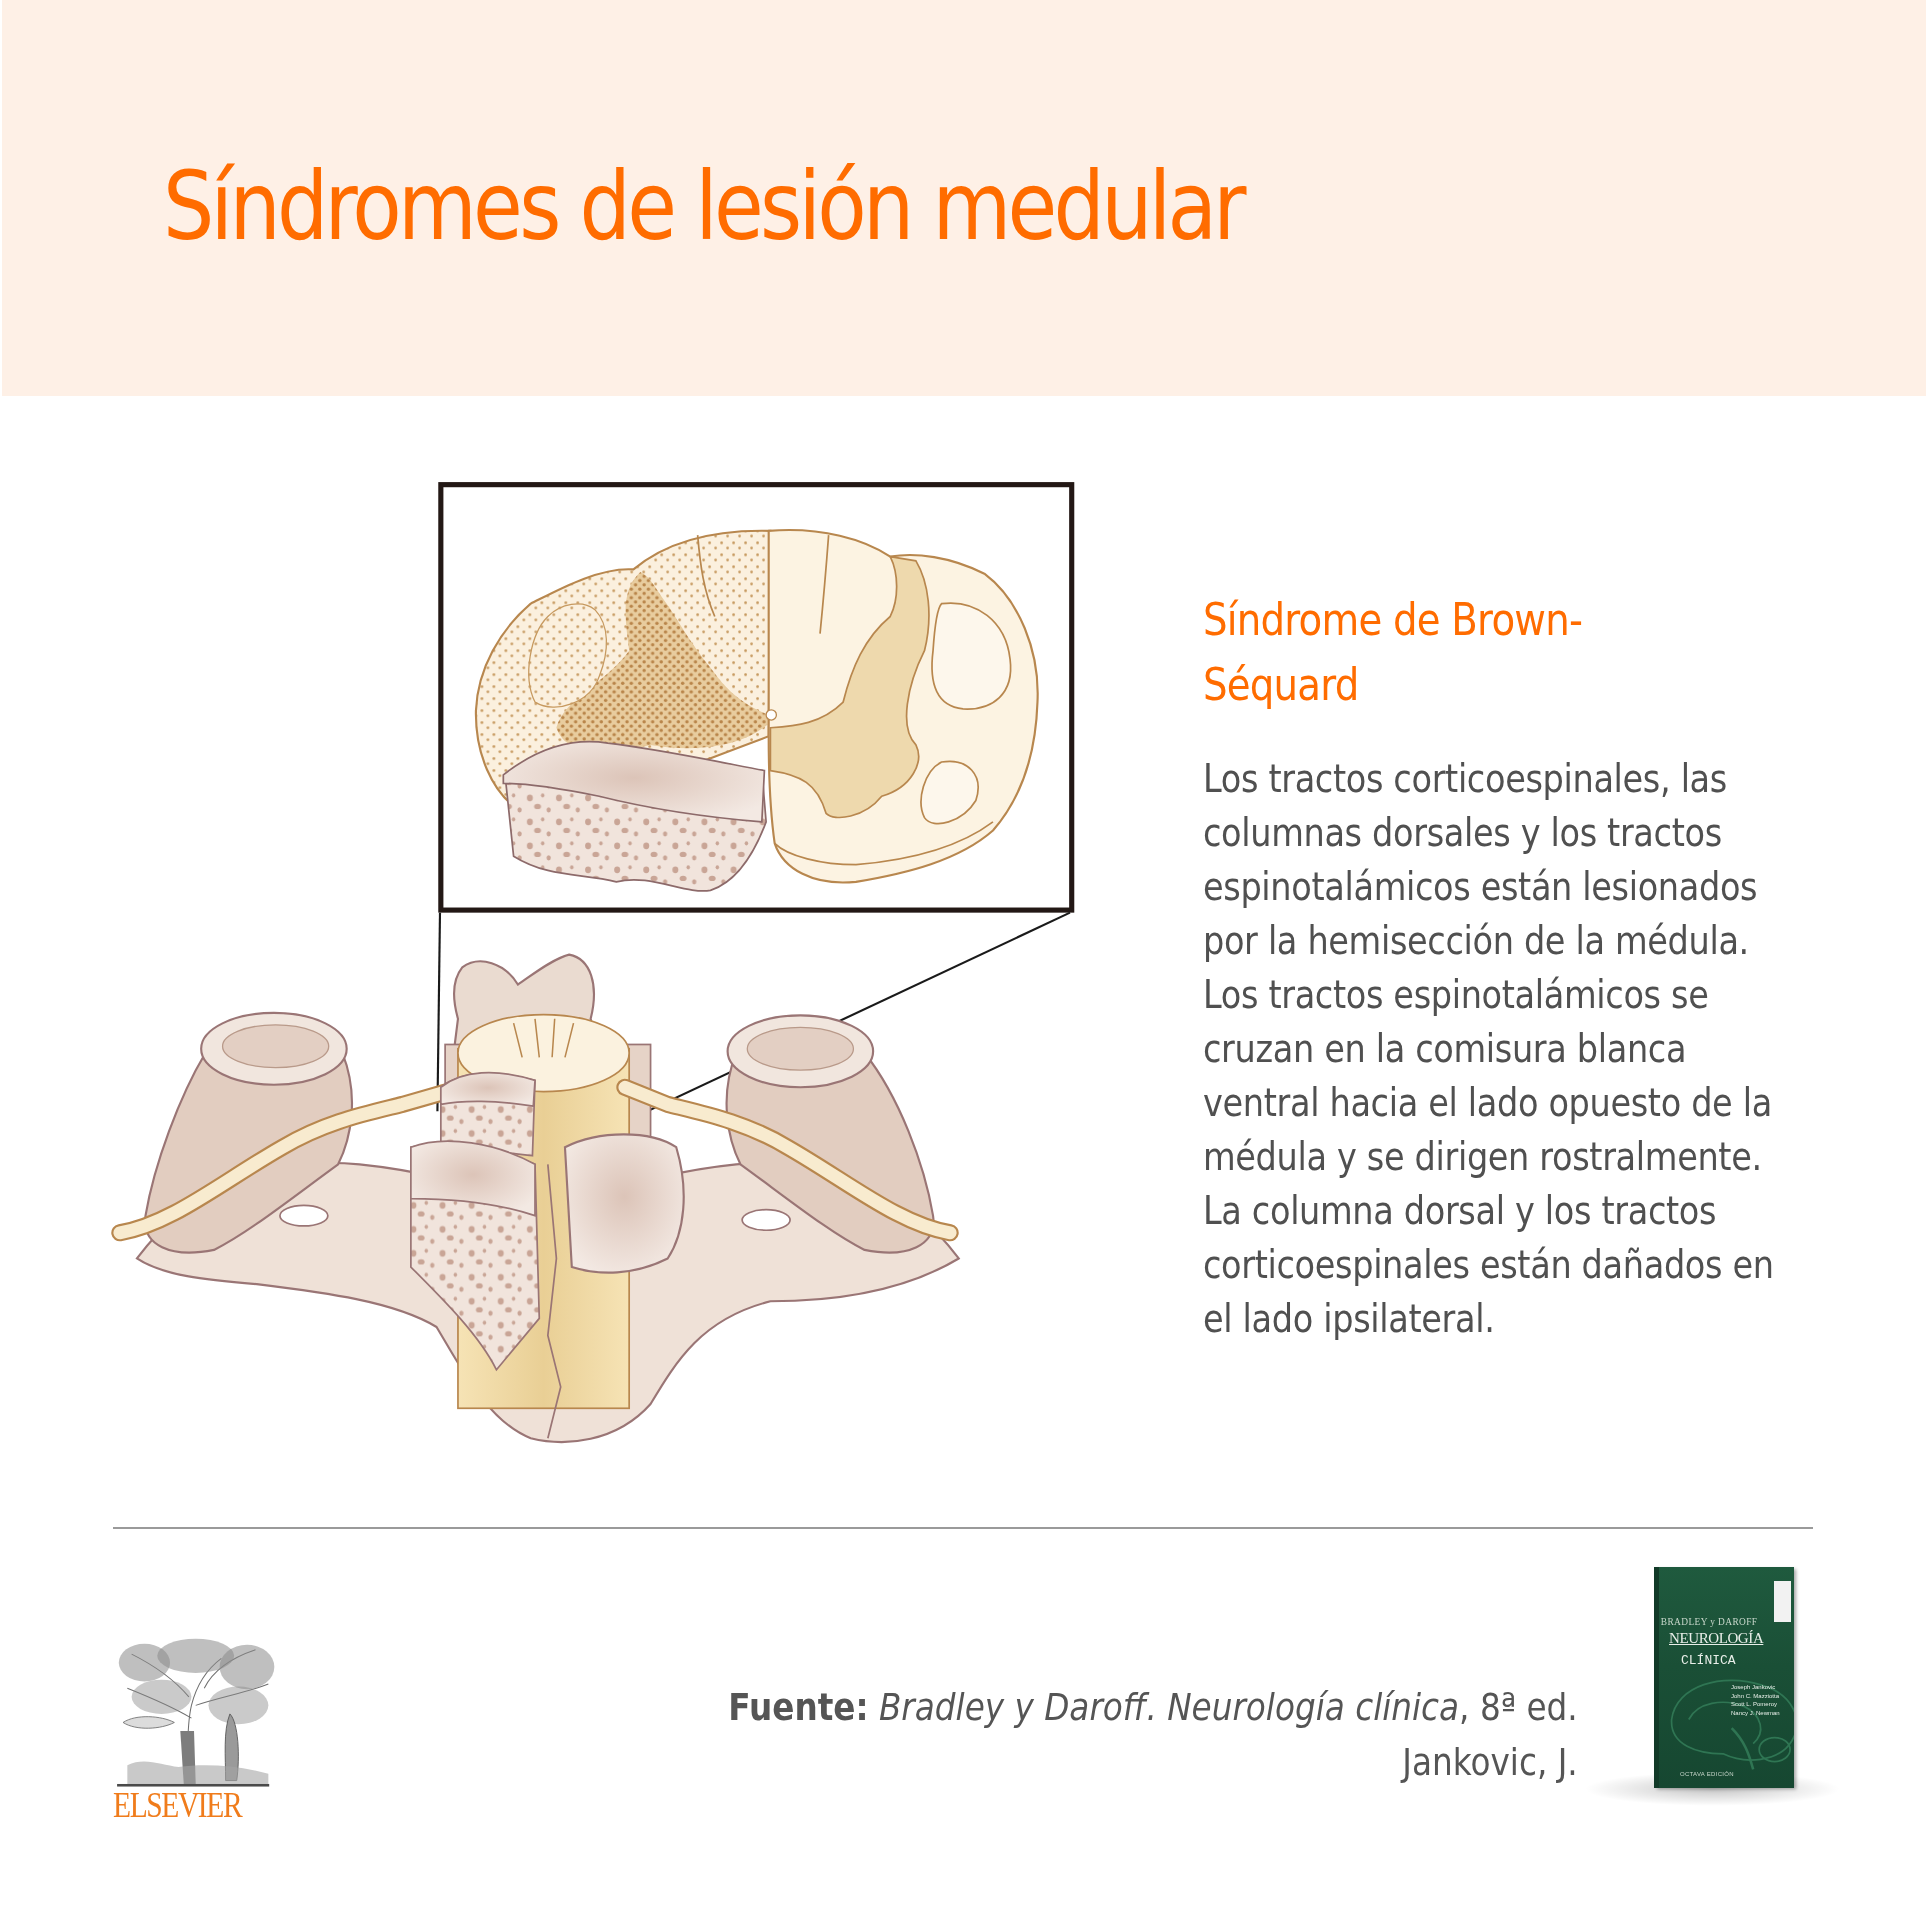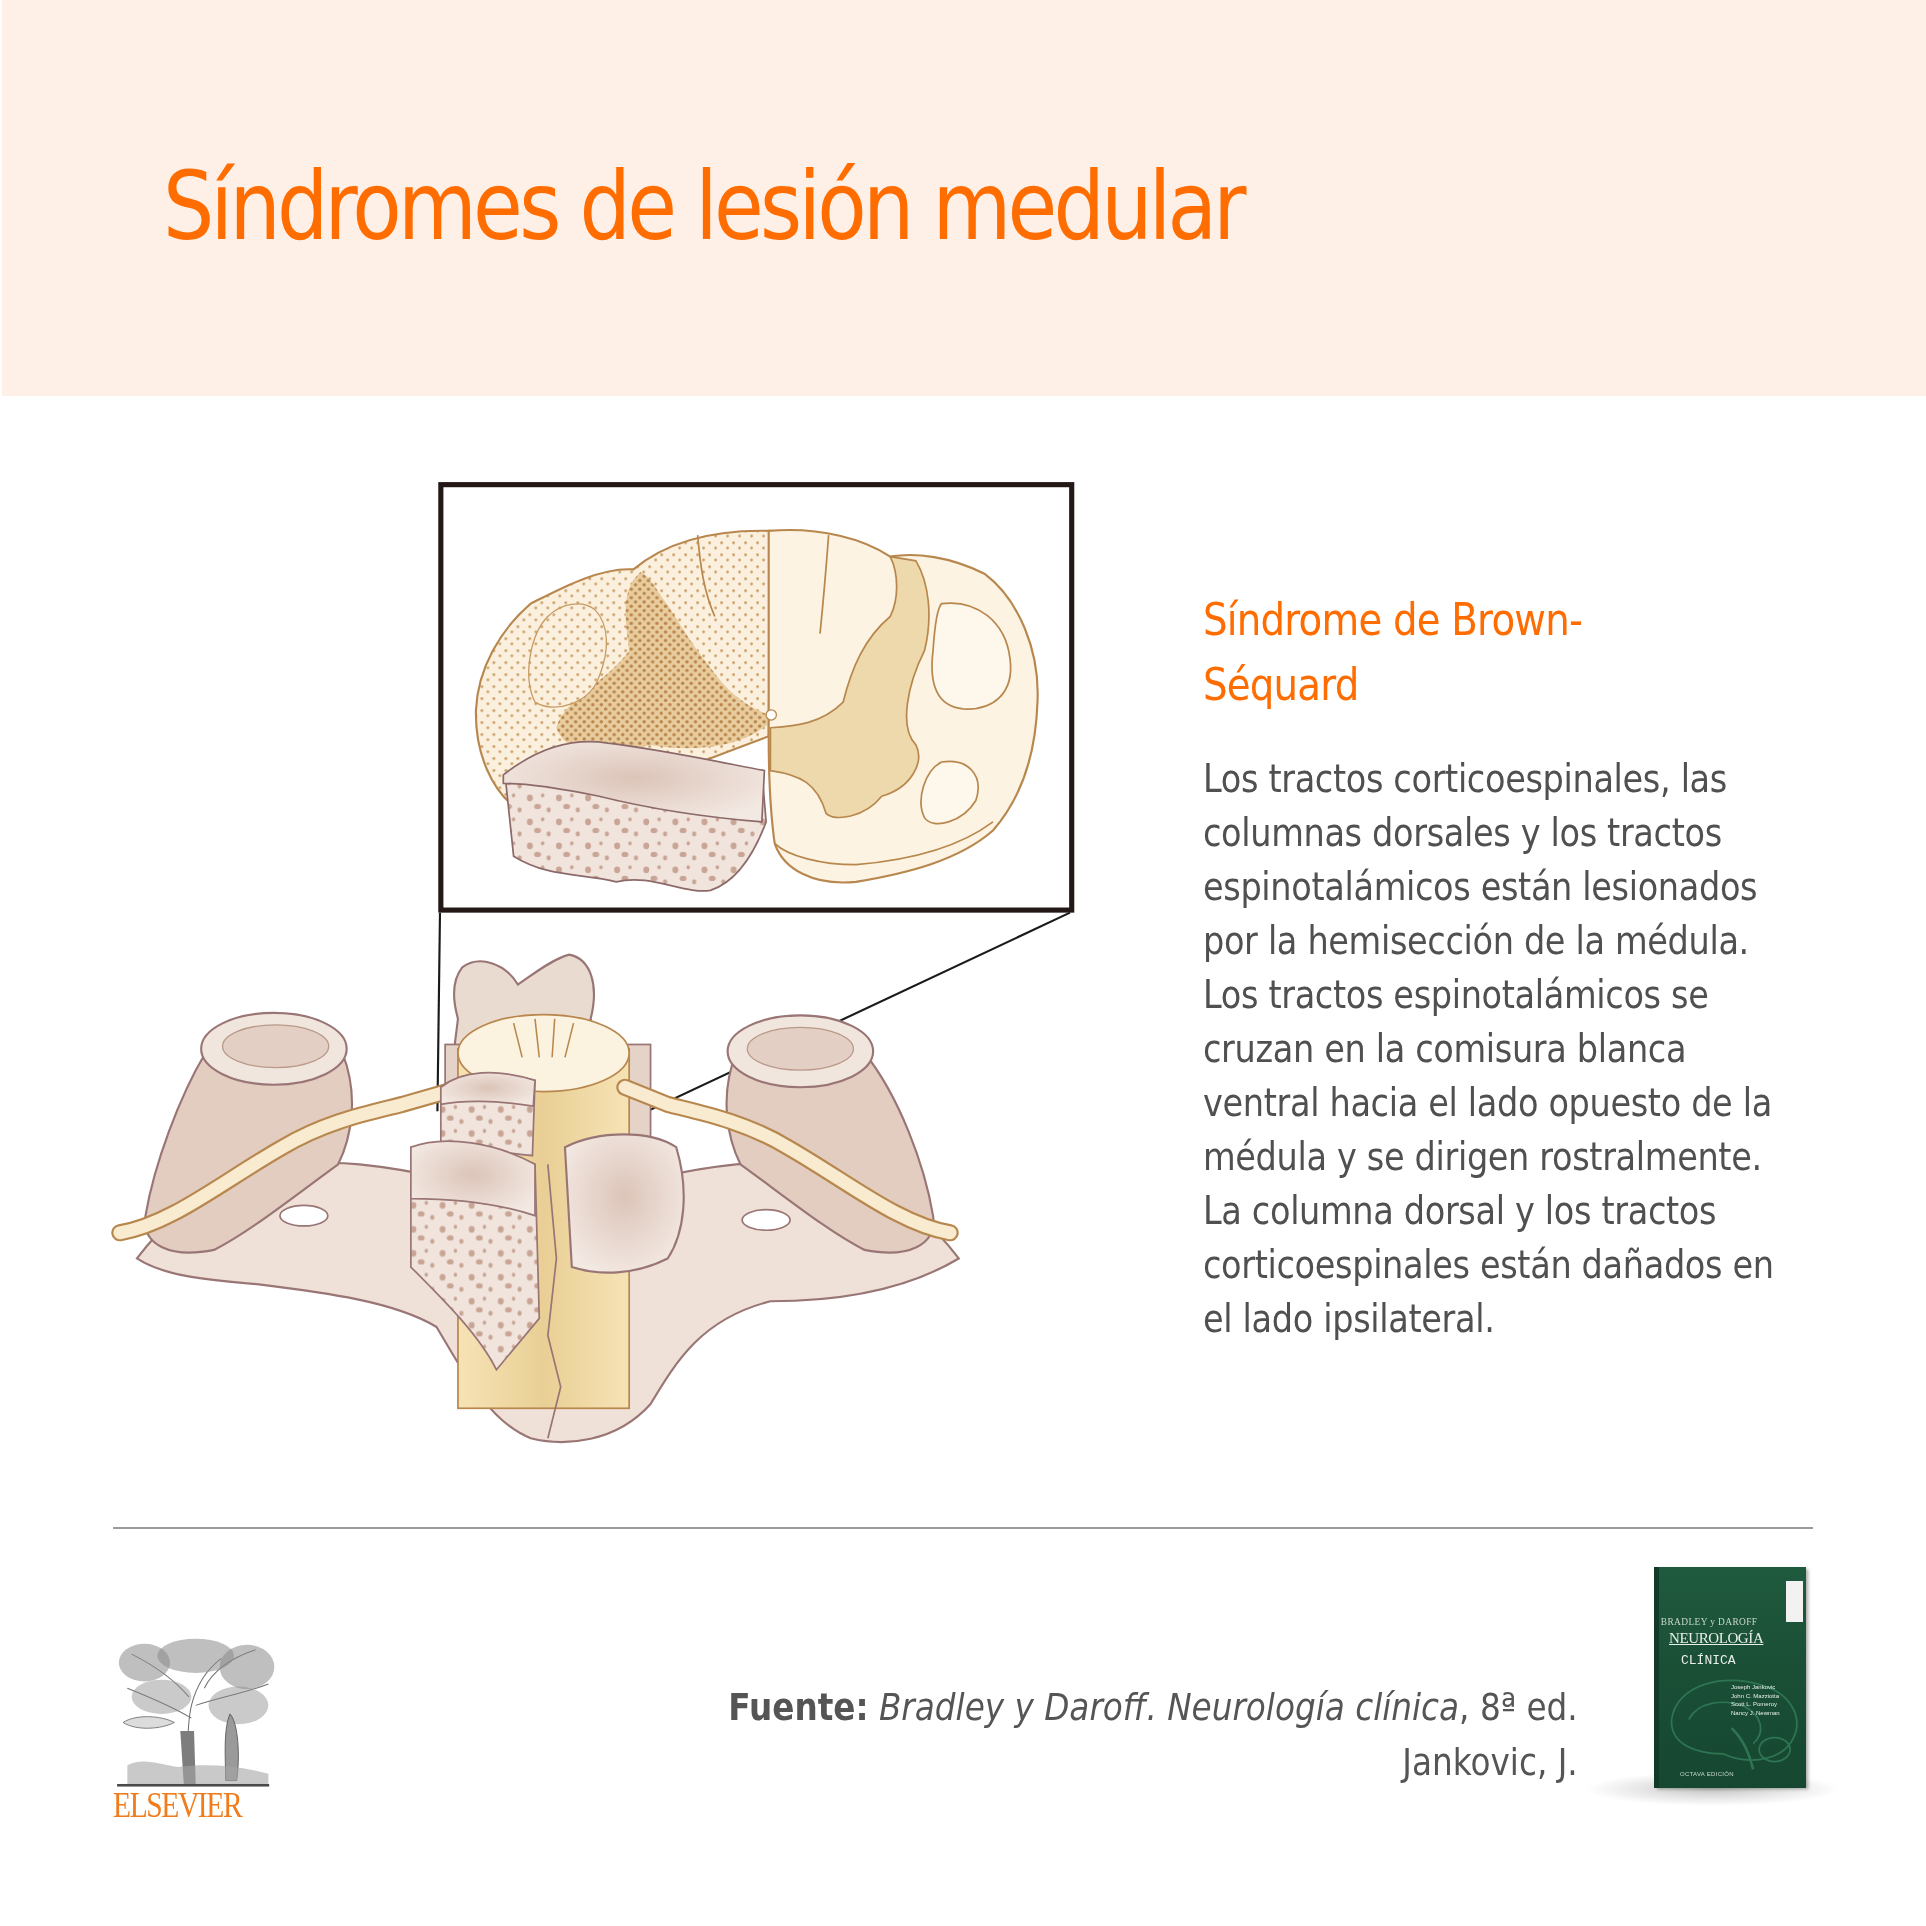--- a/index.html
+++ b/index.html
@@ -54,21 +54,21 @@
   .source .label { font-weight:bold; }
   .source .italic { font-style:italic; }
   .book {
     position:absolute; left:1654px; top:1567px; width:163px; height:224px;
   }
   .book-shadow {
     position:absolute; left:1584px; top:1772px; width:257px; height:34px;
     background:radial-gradient(ellipse at center, rgba(0,0,0,0.22) 0%, rgba(0,0,0,0) 70%);
   }
   .book-cover {
-    position:absolute; left:0; top:0; width:152px; height:221px;
+    position:absolute; left:0; top:0; width:140px; height:221px;
     background:linear-gradient(180deg,#1f5a3e 0%,#1a4f36 45%,#164731 100%);
     box-shadow: 2.6px 1.7px 3.4px rgba(0,0,0,0.35);
     overflow:hidden;
   }
   .book-spine-edge { position:absolute; left:0; top:0; width:5.1px; height:221px; background:#123a28; }
   .book-top-badge { position:absolute; right:3.4px; top:13.7px; width:17px; height:41px; background:#f2f2f2; }
   .book-series { position:absolute; left:6.8px; top:50px; font-family:"Liberation Serif", serif; font-size:9.4px; color:#c9d8cc; letter-spacing:0.4px; white-space:nowrap; }
   .book-title1 { position:absolute; left:15px; top:63px; font-family:"Liberation Serif", serif; font-size:15px; color:#e9efe9; white-space:nowrap; letter-spacing:-0.4px;text-decoration:underline; }
   .book-title2 { position:absolute; left:27px; top:86px; font-family:Liberation Mono, monospace; font-size:13px; color:#e9efe9; white-space:nowrap; }
   .book-authors { position:absolute; left:77px; top:116px; font-size:6px; line-height:8.6px; color:#e8efe9; white-space:nowrap; }

